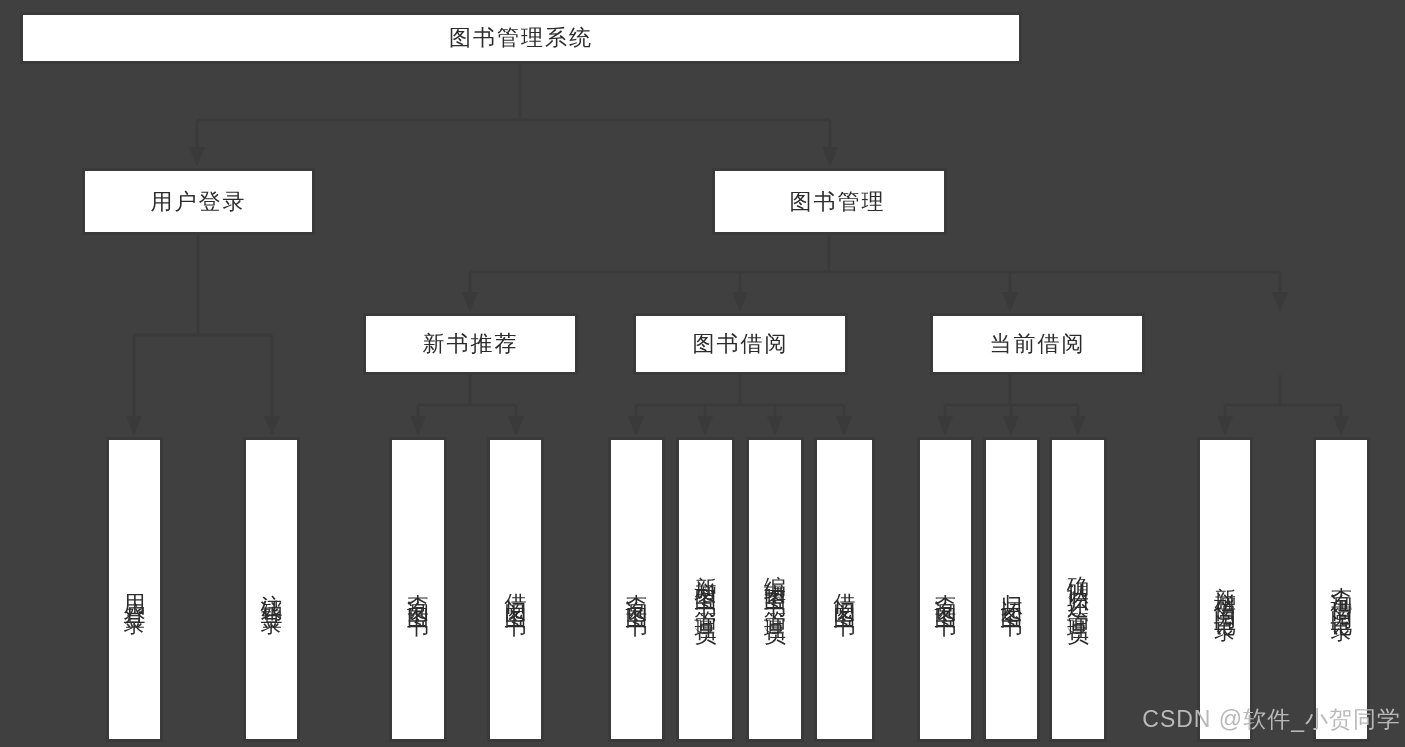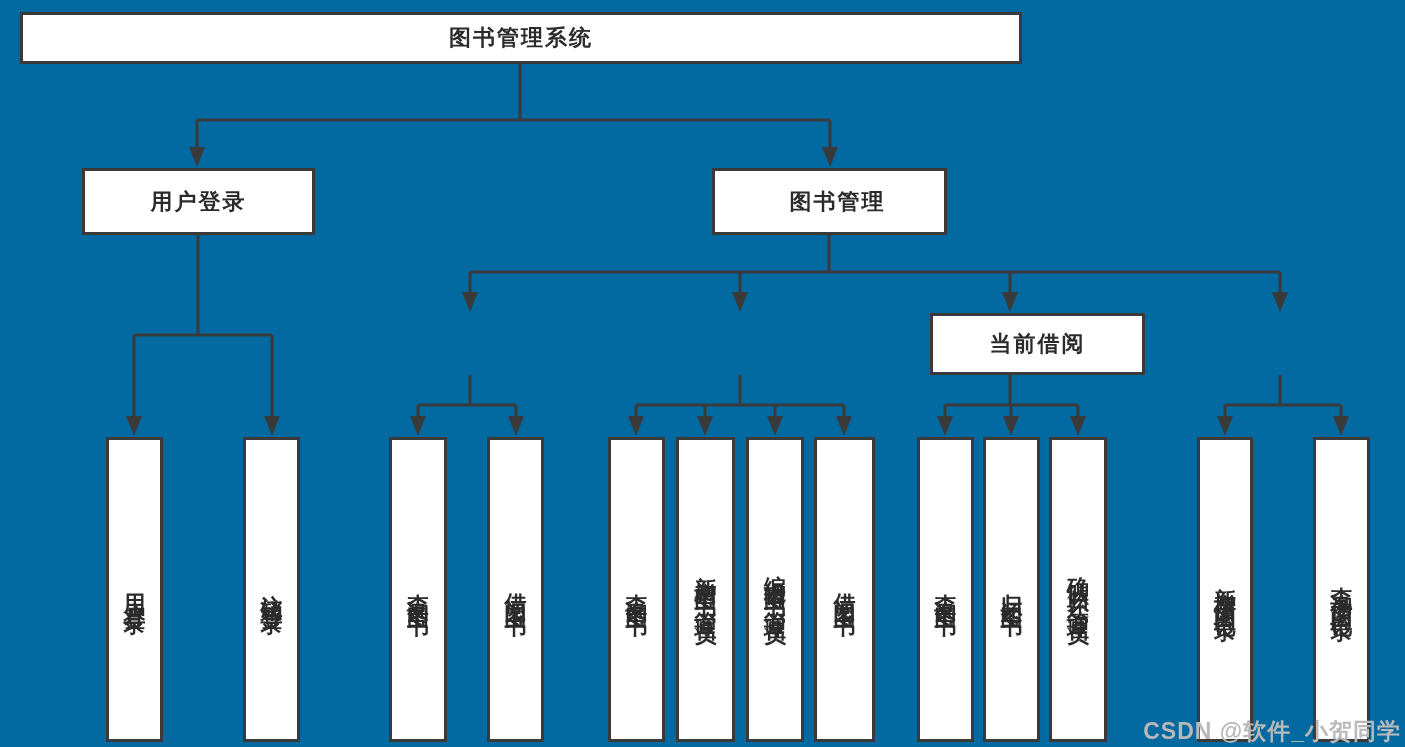--- a/index.html
+++ b/index.html
@@ -1,23 +1,22 @@
 <!DOCTYPE html>
 <html><head>
 <meta charset="utf-8">
 <style>
   html, body { margin: 0; padding: 0; background: #ffffff; }
   .stage {
     position: relative;
     width: 1405px;
     height: 747px;
-    background: #0369a1;
+    background: #404040;
     font-family: "Liberation Sans", sans-serif;
     overflow: hidden;
-    font-weight: bold;
   }
   svg.wires {
     position: absolute;
     left: 0; top: 0;
     width: 1405px; height: 747px;
   }
   .wire {
     fill: none;
     stroke: #3a3a3a;
     stroke-width: 3;
@@ -42,21 +41,21 @@
   .v {
     writing-mode: vertical-rl;
     text-orientation: mixed;
     font-size: 22px;
     letter-spacing: 7px;
     line-height: 1;
   }
   .watermark {
     position: absolute;
     right: 4px;
-    bottom: 0;
+    bottom: 12px;
     font-size: 23px;
     letter-spacing: 1px;
     color: #b9b9b9;
     white-space: nowrap;
   }
 </style>
 </head>
 <body>
 
 <div class="stage">
@@ -102,20 +101,22 @@
       <polygon class="arrow" points="1217,416 1233,416 1225,436"></polygon>
       <polygon class="arrow" points="1333,416 1349,416 1341,436"></polygon>
     </g>
   </svg>
 
   <div class="box h" style="left:20px; top:12px; width:1002px; height:52px;">图书管理系统</div>
 
   <div class="box h" style="left:82px; top:168px; width:233px; height:67px;">用户登录</div>
   <div class="box h" style="left:712px; top:168px; width:235px; height:67px;padding-left:16px;">图书管理</div>
 
+  <div class="box h" style="left:363px; top:313px; width:215px; height:62px;">新书推荐</div>
+  <div class="box h" style="left:633px; top:313px; width:215px; height:62px;">图书借阅</div>
   <div class="box h" style="left:930px; top:313px; width:215px; height:62px;">当前借阅</div>
 
   <div class="box v" style="left:106px; top:437px; width:57px; height:305px;">用户登录</div>
   <div class="box v" style="left:243px; top:437px; width:57px; height:305px;">注销登录</div>
 
   <div class="box v" style="left:389px; top:437px; width:58px; height:305px;">查询图书</div>
   <div class="box v" style="left:487px; top:437px; width:57px; height:305px;">借阅图书</div>
 
   <div class="box v" style="left:608px; top:437px; width:57px; height:305px;">查询图书</div>
   <div class="box v" style="left:676px; top:437px; width:59px; height:305px;">新增图书（管理员）</div>

